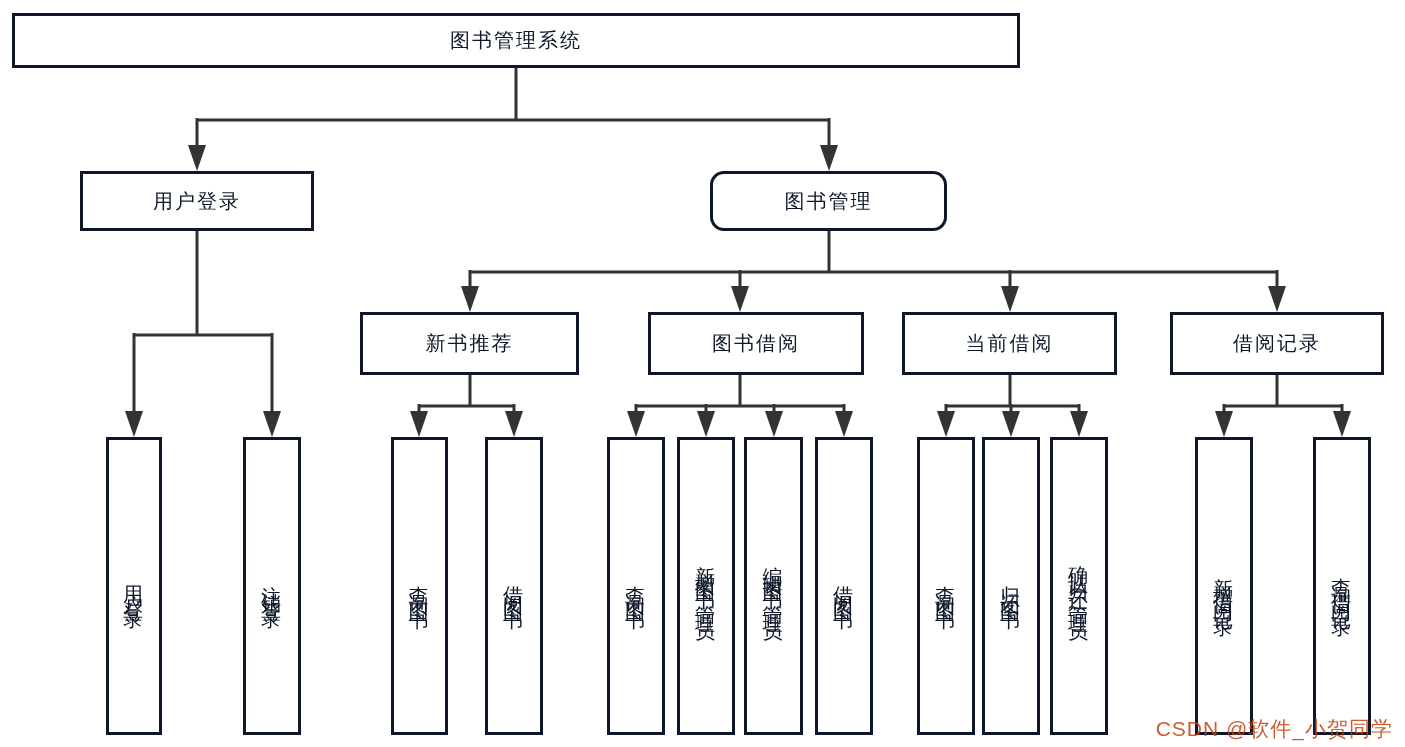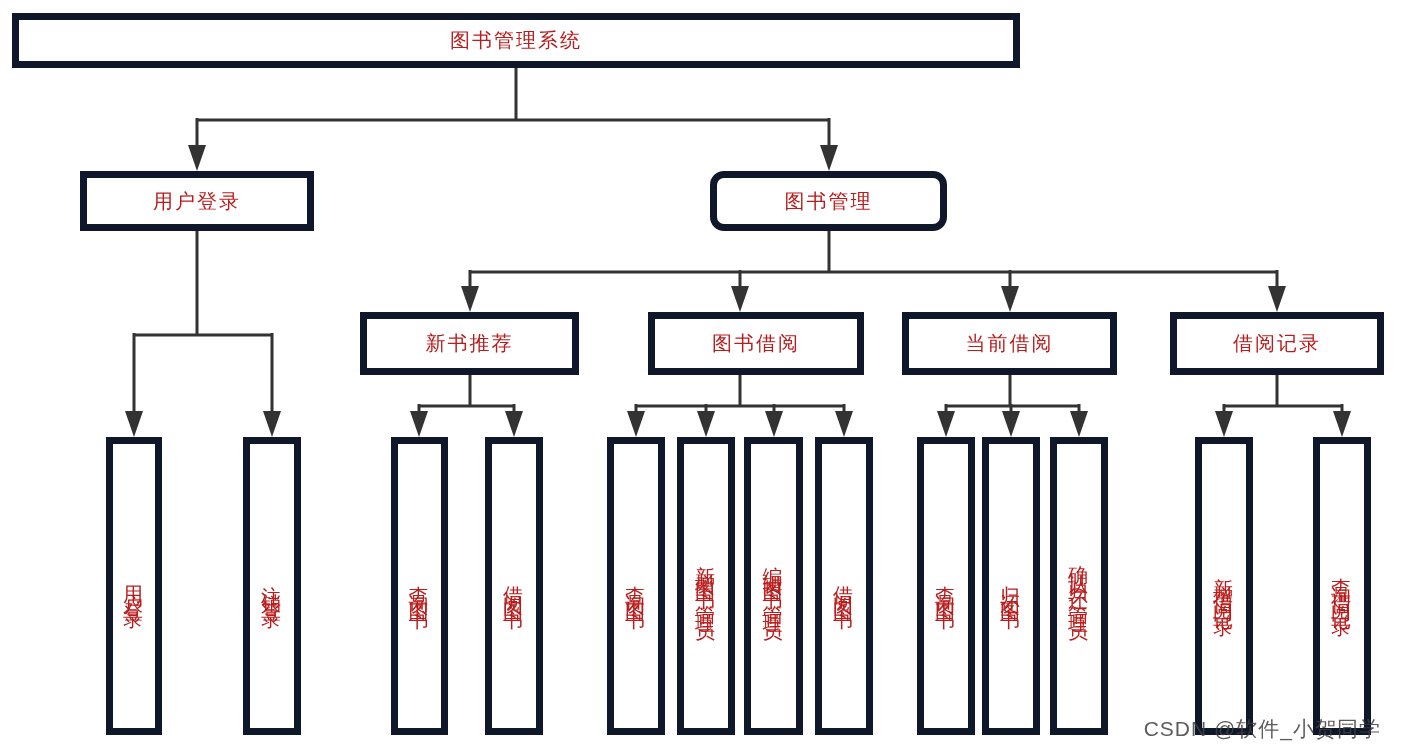--- a/index.html
+++ b/index.html
@@ -6,26 +6,26 @@
   #canvas{
     position:relative;
     width:1405px;height:747px;
     background:#ffffff;
     font-family:"Liberation Sans","DejaVu Sans",sans-serif;
     overflow:hidden;
   }
   .box{
     position:absolute;
     box-sizing:border-box;
-    border:7px solid #0f172a;
+    border:3px solid #0f172a;
     background:#ffffff;
     display:flex;
     align-items:center;
     justify-content:center;
-    color:#b91c1c;
+    color:#0f172a;
     z-index:2;
   }
   .hbox{
     font-size:20px;
     letter-spacing:2px;
     white-space:nowrap;
   }
   .vbox{
     writing-mode:vertical-rl;
     text-orientation:mixed;
@@ -43,25 +43,25 @@
     stroke:#333333;
     stroke-width:3;
     fill:none;
   }
   #connectors polygon{
     fill:#333333;
     stroke:none;
   }
   #watermark{
     position:absolute;
-    right:24px;
+    right:12px;
     bottom:4px;
     font-size:21px;
     letter-spacing:1px;
-    color:#404040;
+    color:#c2410c;
     opacity:0.85;
     z-index:5;
     white-space:nowrap;
     text-align:right;
   }
 </style>
 </head>
 <body>
 
 <div id="canvas">

